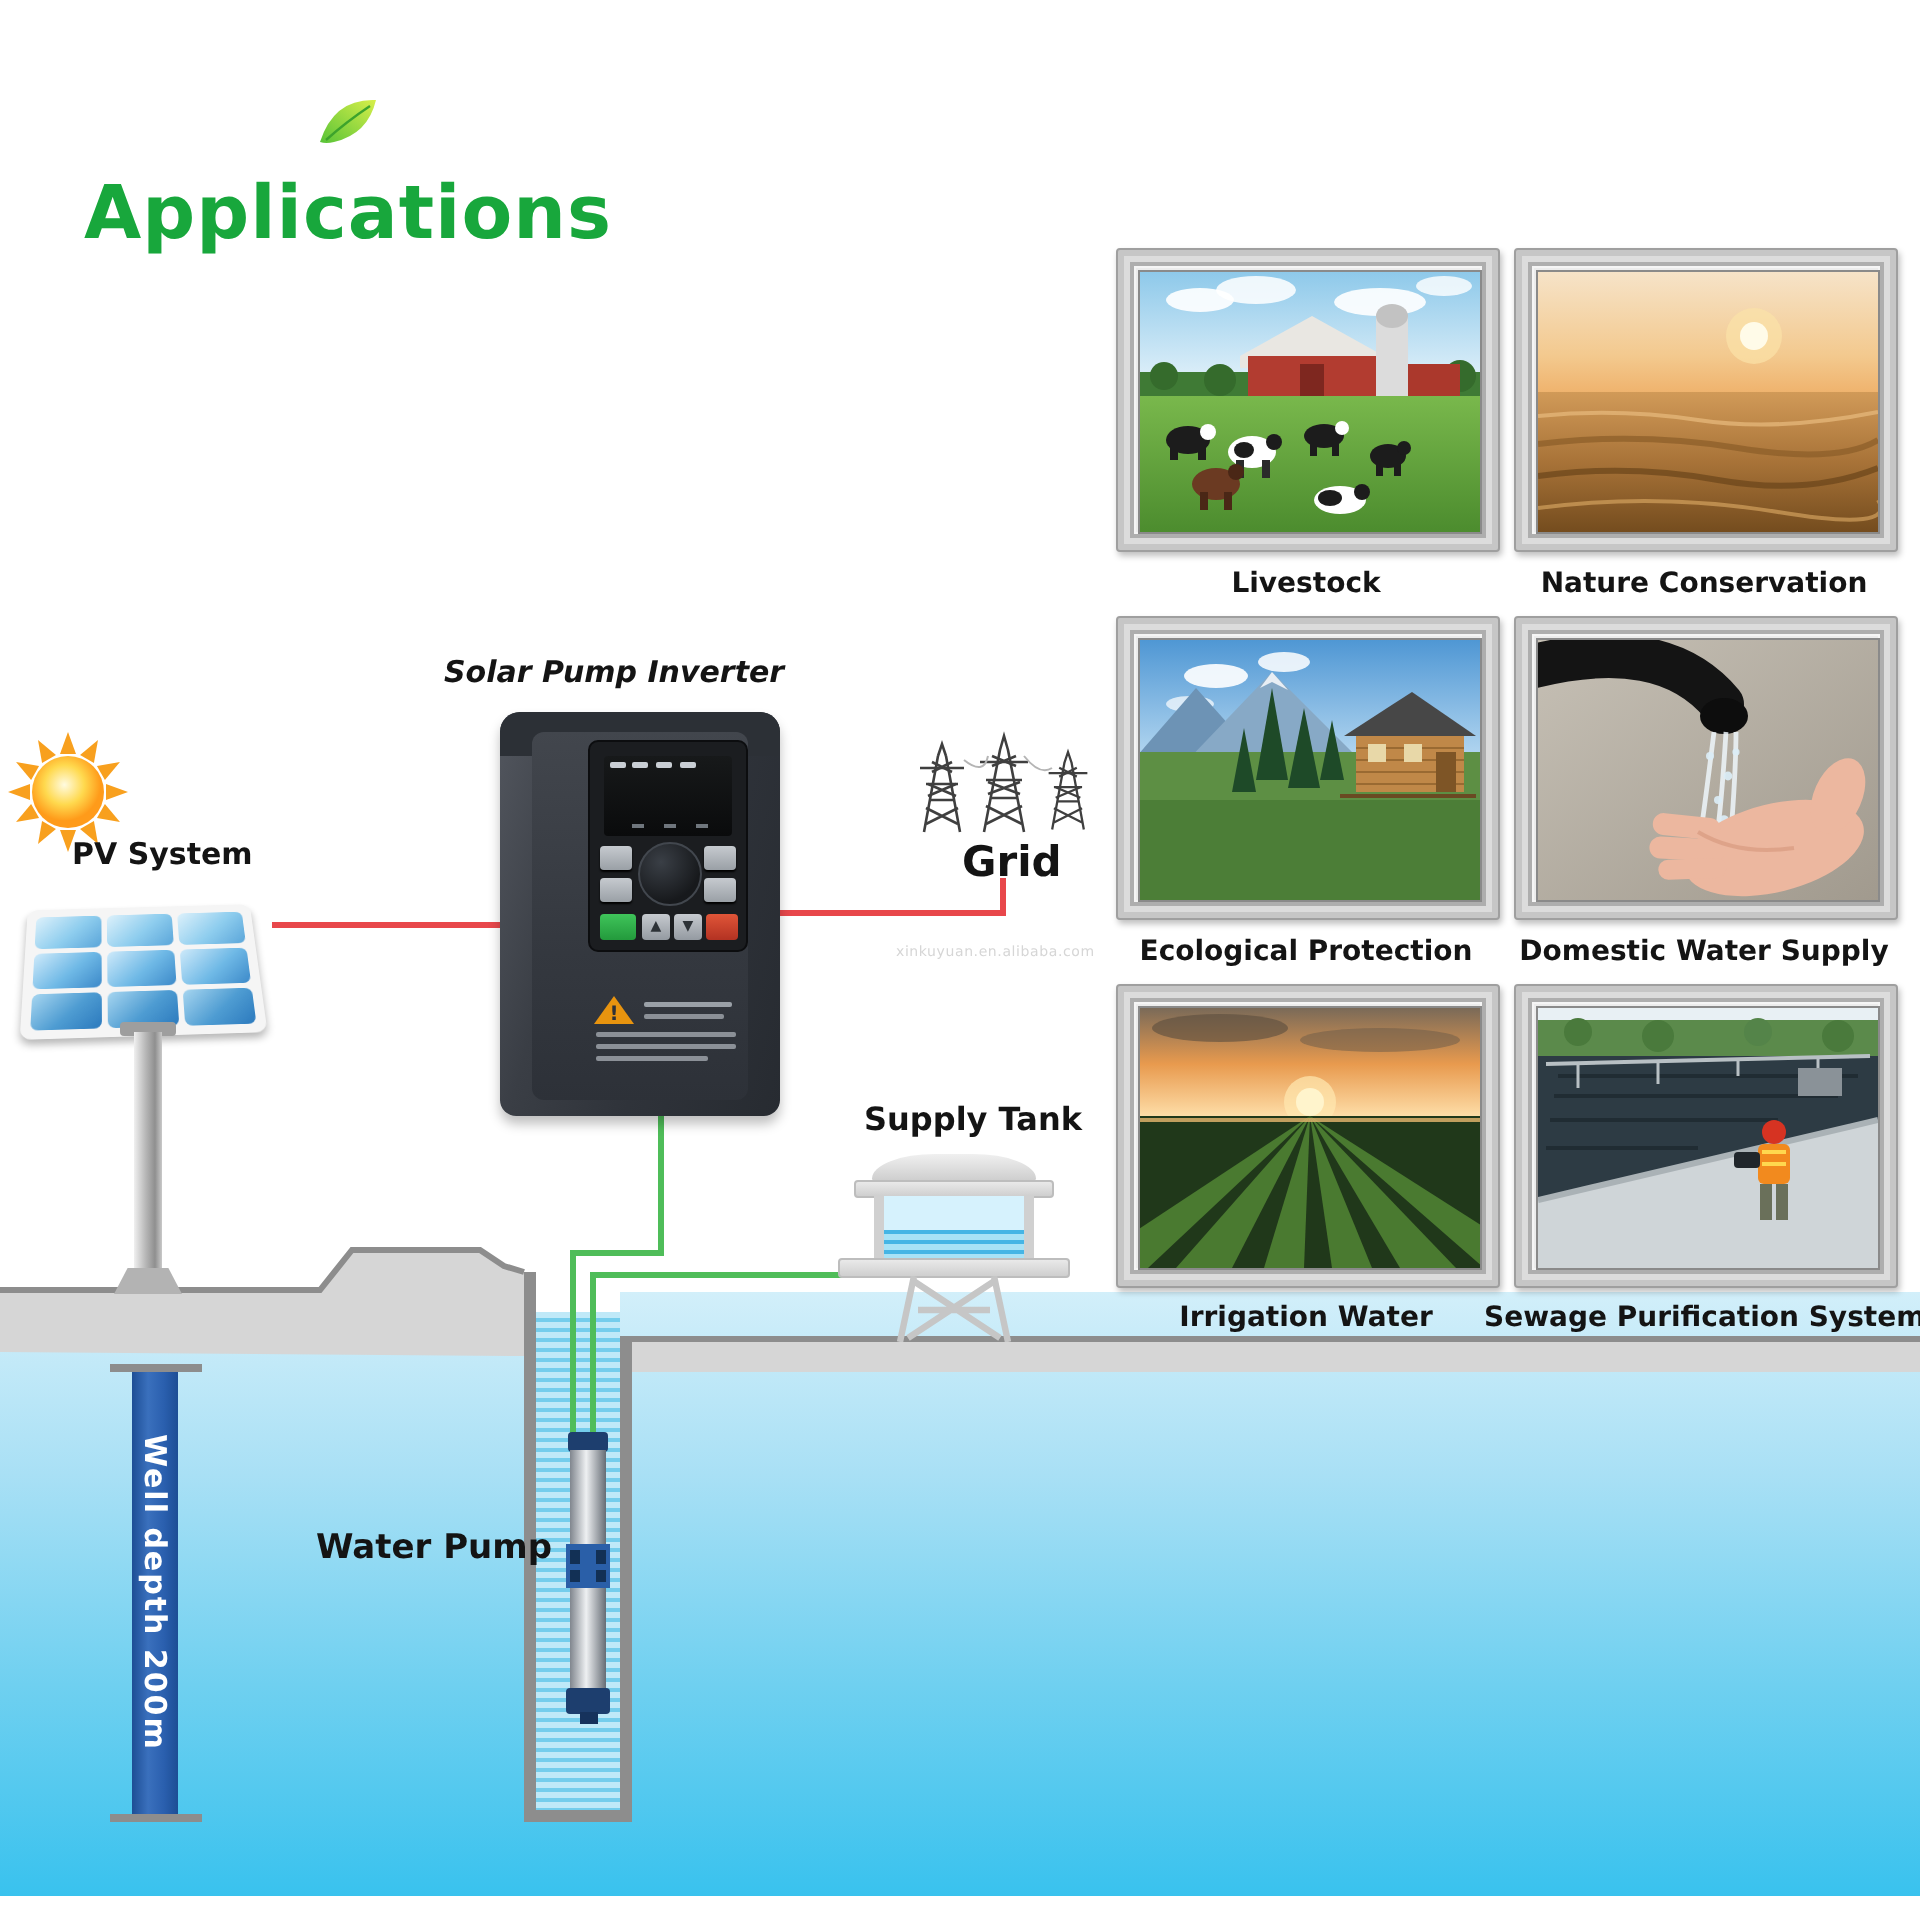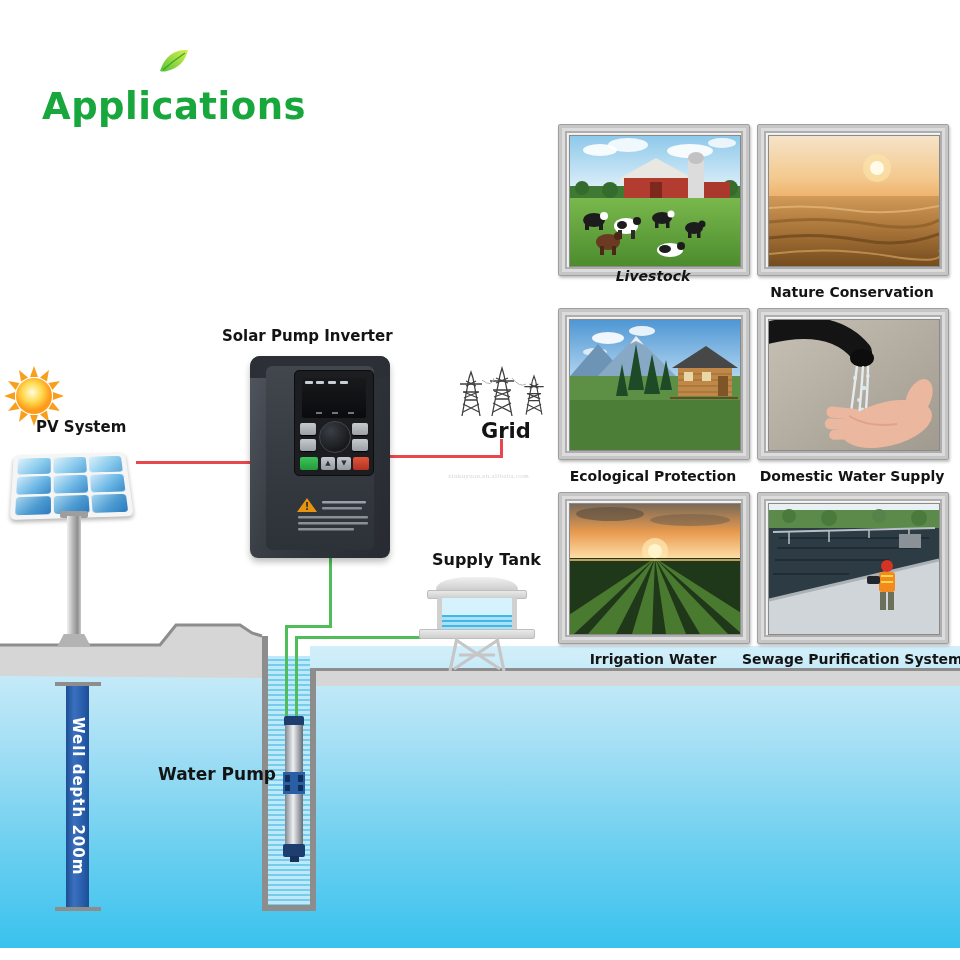--- a/index.html
+++ b/index.html
@@ -43,21 +43,21 @@
      background:linear-gradient(90deg,#f0f0f0,#b9b9b9 40%,#8f8f8f 75%,#c9c9c9);}
   #pole-cap{left:60px;top:511px;width:28px;height:7px;background:#9e9e9e;border-radius:2px;}
   #pole-base{left:57px;top:634px;width:34px;height:13px;background:#b3b3b3;
      clip-path:polygon(20% 0,80% 0,100% 100%,0 100%);}
 
   
   .wire-red{background:#e8474b;}
   .wire-green{background:#4fbd59;}
 
   
-  #inv-label{left:222px;top:327px;font-size:15px;width:170px;text-align:right;}
+  #inv-label{left:222px;top:327px;font-size:15px;width:170px;text-align:right;font-style:italic;}
   #inverter{left:250px;top:356px;width:140px;height:202px;border-radius:10px 10px 8px 8px;
      background:linear-gradient(105deg,#52565e 0%,#3a3e45 30%,#2f333a 60%,#272b31 100%);
      box-shadow:0 4px 6px rgba(0,0,0,.25);}
   #inv-top{position:absolute;left:0;top:0;width:100%;height:22px;background:#2c3036;border-radius:10px 10px 0 0;}
   #inv-face{position:absolute;left:16px;right:16px;top:10px;bottom:8px;border-radius:6px;
      background:linear-gradient(180deg,#42464d,#34383f 60%,#2d3138);}
   #inv-panel{position:absolute;left:44px;top:14px;width:78px;height:104px;background:#1b1d20;
      border:1px solid #0c0d0f;border-radius:5px;}
   #inv-screen{position:absolute;left:7px;top:7px;width:64px;height:40px;border-radius:2px;
      background:linear-gradient(#17191a,#0a0b0c);}
@@ -73,21 +73,21 @@
   .inv-sm{position:absolute;width:14px;height:13px;border-radius:2px;top:86px;
      background:linear-gradient(#c6cacf,#949aa1);color:#2d3237;font-size:7px;font-weight:bold;
      text-align:center;line-height:13px;}
   #inv-run{position:absolute;left:5px;top:86px;width:18px;height:13px;border-radius:2px;
      background:linear-gradient(#3fc45a,#239a3c);}
   #inv-stop{position:absolute;left:58px;top:86px;width:16px;height:13px;border-radius:2px;
      background:linear-gradient(#e05538,#b33222);}
   #inv-warn{position:absolute;left:46px;top:140px;width:76px;height:38px;}
 
   
-  #watermark{left:448px;top:472px;font-size:7px;color:#d6d6d6;letter-spacing:.3px;font-family:Liberation Serif, serif;}
+  #watermark{left:448px;top:472px;font-size:7px;color:#d6d6d6;letter-spacing:.3px;}
 
   
   #grid-label{left:481px;top:419px;font-size:21px;}
 
   
   #tank-label{left:432px;top:550px;font-size:16px;}
   #tank-dome{left:436px;top:577px;width:82px;height:16px;border-radius:50% 50% 20% 20%/100% 100% 30% 30%;
      background:linear-gradient(#f0f0f0,#c7c7c7);}
   .slab{background:linear-gradient(#e9e9e9,#cfcfcf);border:1px solid #bdbdbd;border-radius:2px;box-sizing:border-box;}
   #tank-body{left:437px;top:598px;width:80px;height:33px;box-sizing:border-box;
@@ -340,21 +340,21 @@
         <ellipse cx="38" cy="106" rx="12" ry="8" fill="#6b3a22"></ellipse>
           <circle cx="48" cy="100" r="4" fill="#4a2716"></circle>
           <rect x="30" y="110" width="4" height="9" fill="#4a2716"></rect>
           <rect x="42" y="110" width="4" height="9" fill="#4a2716"></rect>
         <ellipse cx="100" cy="114" rx="13" ry="7" fill="#fff"></ellipse>
           <ellipse cx="95" cy="113" rx="6" ry="4" fill="#1c1c1c"></ellipse>
           <circle cx="111" cy="110" r="4" fill="#1c1c1c"></circle>
       </g>
     </svg>
   </div>
-  <div class="caption" style="left:543px;top:268px;font-style:italic;">Livestock</div>
+  <div class="caption" style="left:543px;top:284px;">Livestock</div>
 
   <div class="frame" style="left:757px;top:124px;">
     <svg class="photo" viewBox="0 0 170 130" preserveAspectRatio="none">
       <defs>
         <linearGradient id="nsky" x1="0" y1="0" x2="0" y2="1">
           <stop offset="0" stop-color="#f6e3c8"></stop>
             <stop offset=".6" stop-color="#f3c98e"></stop>
             <stop offset="1" stop-color="#eda75c"></stop>
           </linearGradient>
         <linearGradient id="nground" x1="0" y1="0" x2="0" y2="1">

